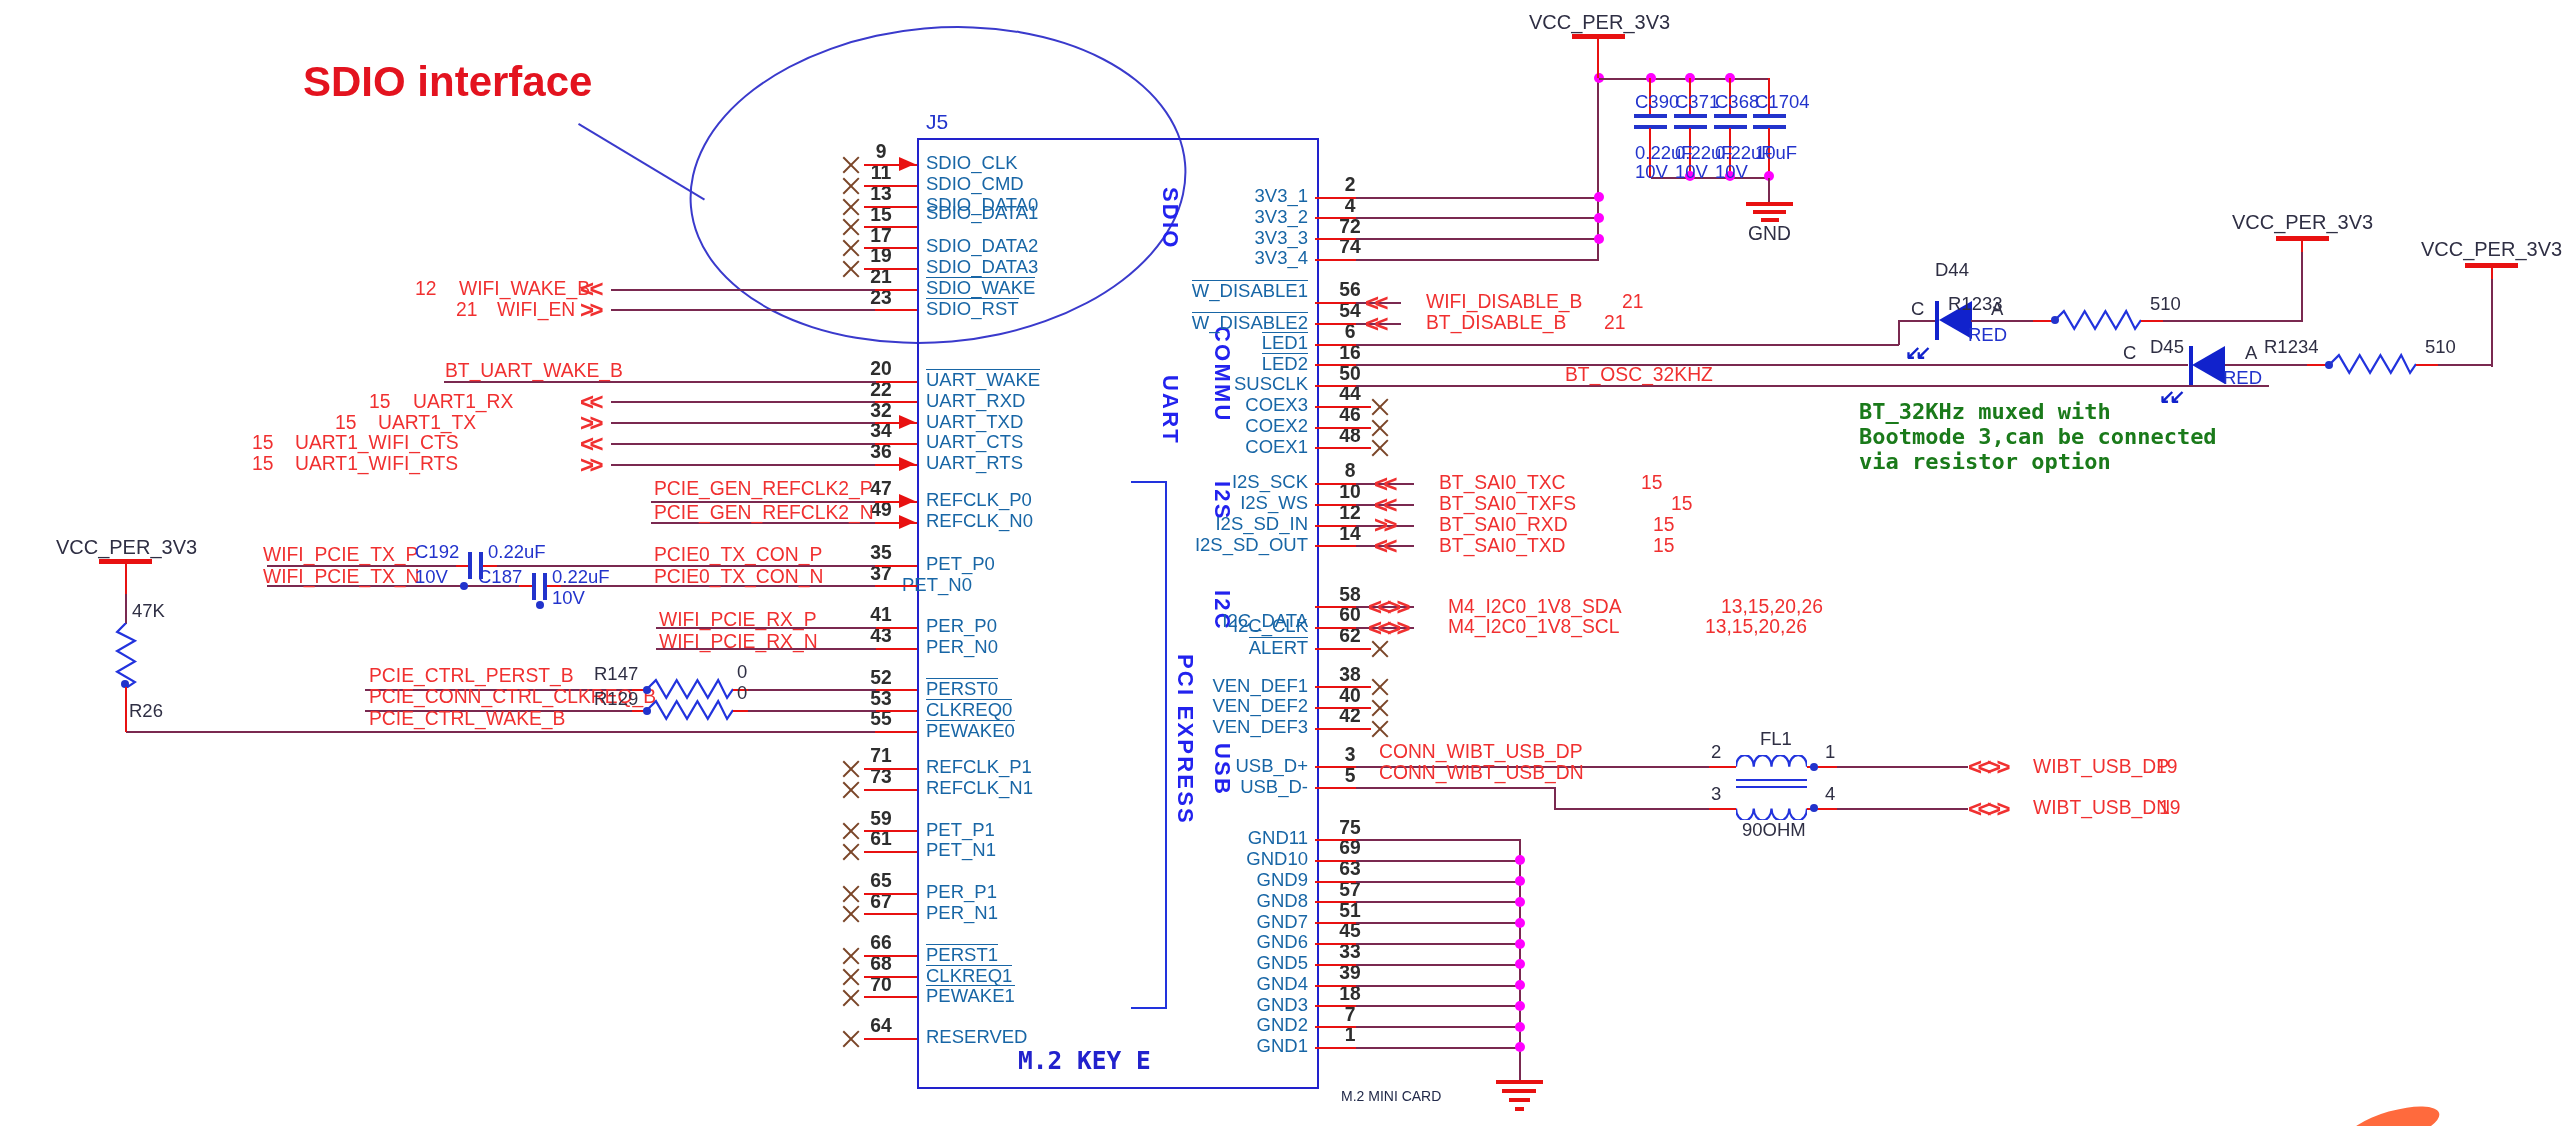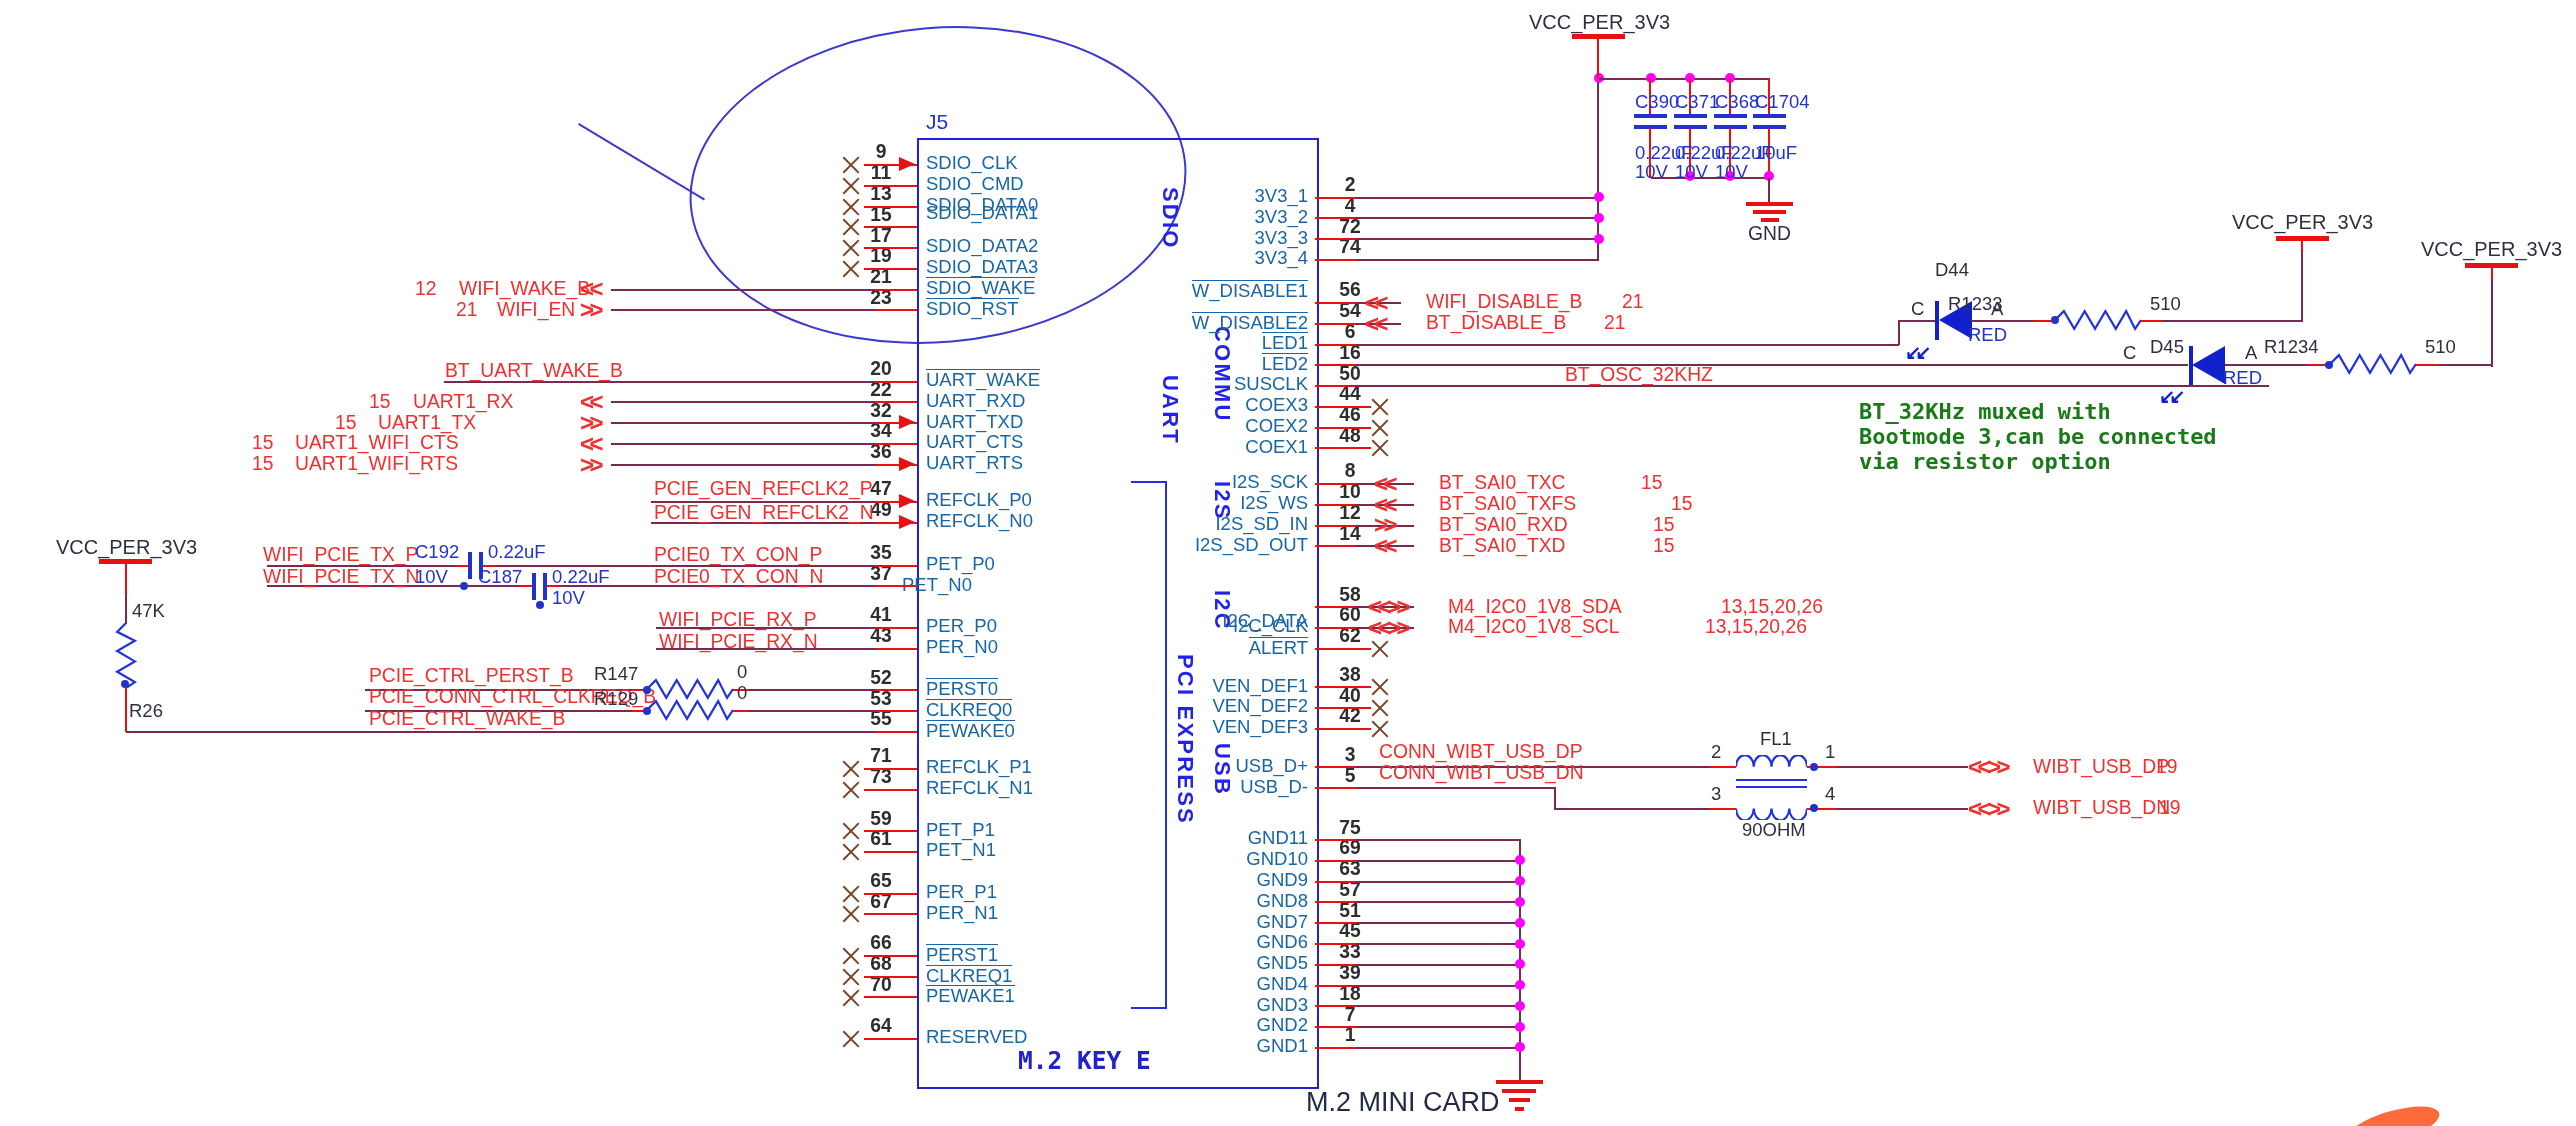--- a/index.html
+++ b/index.html
@@ -37,27 +37,28 @@
   .title{color:#e3131f;font-size:42px;font-weight:bold;}
   .green{color:#1a7a1a;font-size:22px;font-weight:bold;font-family:"DejaVu Sans Mono",monospace;}
   .plateh{position:absolute;width:33px;height:3.7px;background:#2233cc;}
   .platev{position:absolute;width:3.7px;height:27px;background:#2233cc;}
 </style>
 </head>
 <body>
 
 <div id="stage">
 
+  <div class="t title" style="left:303px;top:61px">SDIO interface</div>
   <div style="position:absolute;left:689px;top:27px;width:494px;height:312px;border:2.2px solid #3a3acc;border-radius:50%;transform:rotate(-5deg)"></div>
   <div style="position:absolute;left:579px;top:123px;width:147px;height:2.2px;background:#3a3acc;transform:rotate(31deg);transform-origin:left top"></div>
 
   <div style="position:absolute;left:917px;top:138px;width:398px;height:947px;border:2.2px solid #2222cc"></div>
   <div class="t" style="left:926px;top:111px;color:#2233cc;font-size:21px">J5</div>
   <div class="t" style="left:1018px;top:1049px;color:#2222cc;font-weight:bold;font-size:24.5px;font-family:'DejaVu Sans Mono',monospace">M.2 KEY E</div>
-  <div class="t" style="left:1306px;top:1089px;color:#222a4a;font-size:27px">M.2 MINI CARD</div>
+  <div class="t" style="left:1341px;top:1089px;color:#222a4a;font-size:14px">M.2 MINI CARD</div>
 
   <div class="t g" style="left:1159px;top:187px">SDIO</div>
   <div class="t g" style="left:1159px;top:375px">UART</div>
   <div class="t g" style="left:1174px;top:654px">PCI EXPRESS</div>
   <div class="t g" style="left:1211px;top:326px">COMMU</div>
   <div class="t g" style="left:1211px;top:481px">I2S</div>
   <div class="t g" style="left:1211px;top:590px">I2C</div>
   <div class="t g" style="left:1211px;top:743px">USB</div>
 
   <div class="bv" style="left:1165px;top:481px;height:528px"></div>

